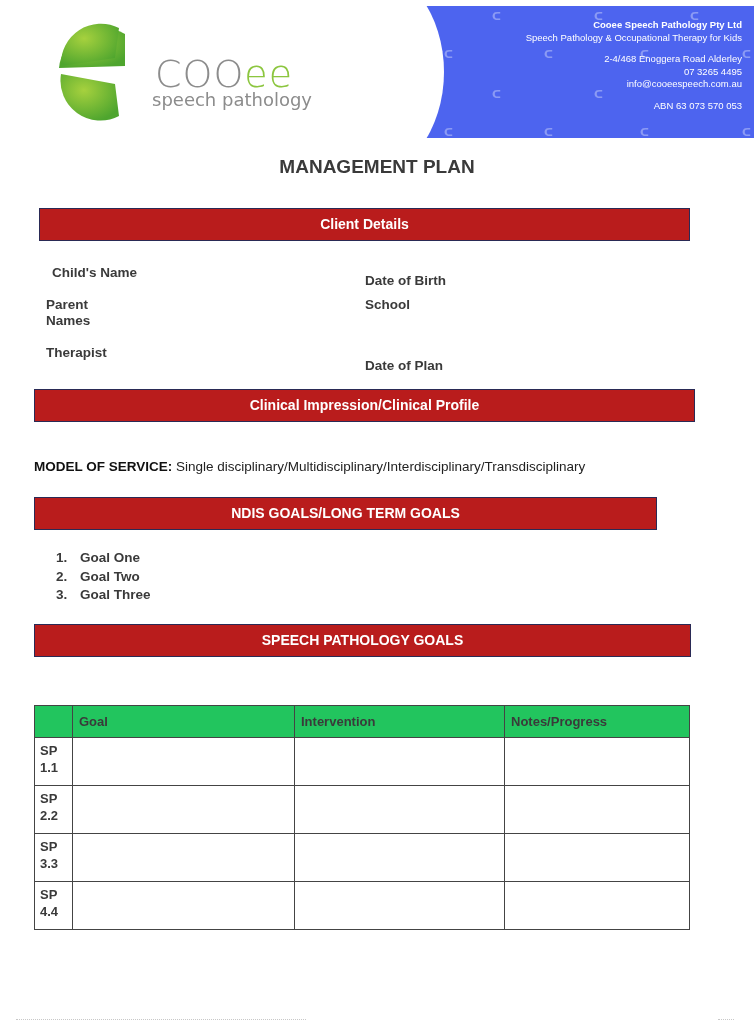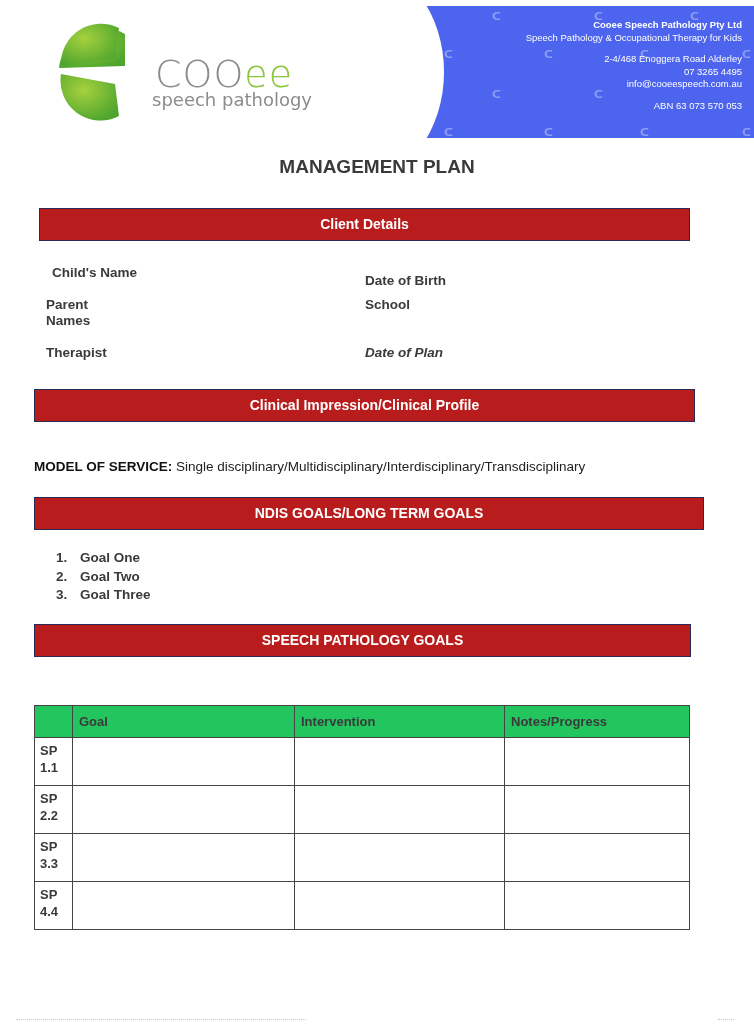--- a/index.html
+++ b/index.html
@@ -103,27 +103,27 @@
 <div class="bar" style="left:39px;top:208px;width:651px;height:33px;line-height:31px;">Client Details</div>
 
 <div class="label" style="left:52px;top:265px;">Child's Name</div>
 <div class="label" style="left:365px;top:265px;margin-top:8px;">Date of Birth</div>
 <div class="label" style="left:46px;top:297px;">
   <div>Parent</div>
   <div>Names</div>
 </div>
 <div class="label" style="left:365px;top:297px;text-align:right;">School</div>
 <div class="label" style="left:46px;top:345px;">Therapist</div>
-<div class="label" style="left:365px;top:345px;font-style:italic;">Date of Plan</div>
+<div class="label" style="left:365px;top:358px;">Date of Plan</div>
 
 <div class="bar" style="left:34px;top:389px;width:661px;height:33px;line-height:31px;">Clinical Impression/Clinical Profile</div>
 
 <div class="model"><b>MODEL OF SERVICE:</b><span> Single disciplinary/Multidisciplinary/Interdisciplinary/Transdisciplinary</span></div>
 
-<div class="bar" style="left:34px;top:497px;width:670px;height:33px;line-height:31px;">NDIS GOALS/LONG TERM GOALS</div>
+<div class="bar" style="left:34px;top:497px;width:623px;height:33px;line-height:31px;">NDIS GOALS/LONG TERM GOALS</div>
 
 <ul class="goals">
   <li><span class="num">1.</span><span>Goal One</span></li>
   <li><span class="num">2.</span><span>Goal Two</span></li>
   <li><span class="num">3.</span><span>Goal Three</span></li>
 </ul>
 
 <div class="bar" style="left:34px;top:624px;width:657px;height:33px;line-height:31px;">SPEECH PATHOLOGY GOALS</div>
 
 <table class="sp">

